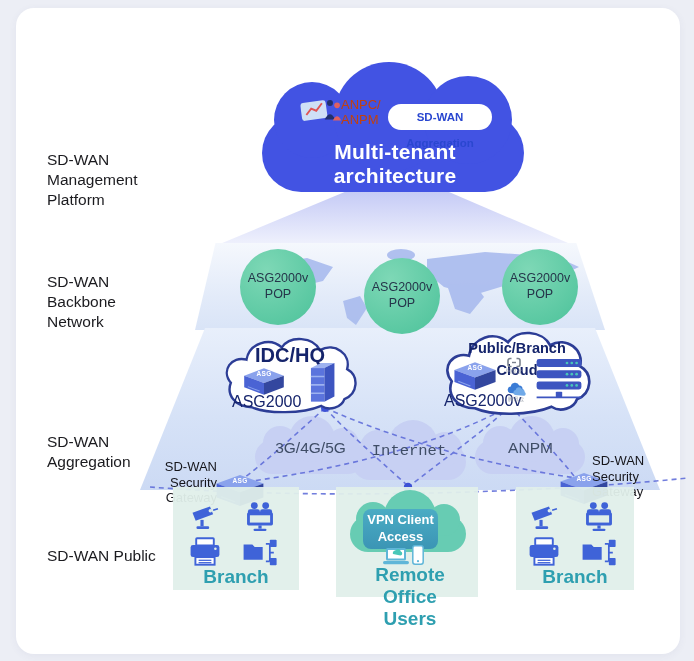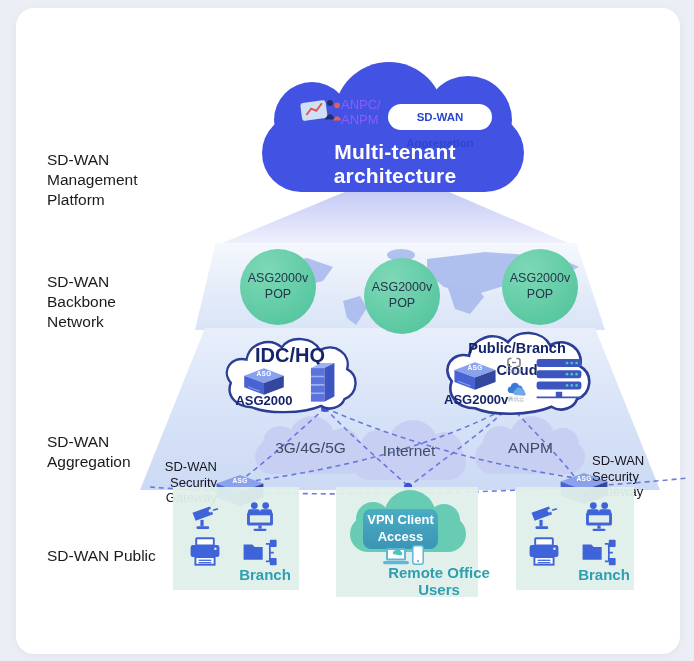--- a/index.html
+++ b/index.html
@@ -6,39 +6,39 @@
   body{width:694px;height:661px;background:#eceef5;font-family:"Liberation Sans",sans-serif;overflow:hidden;position:relative;}
   .abs{position:absolute;}
   .pre{white-space:pre-line;}
   .card{left:16px;top:8px;width:664px;height:646px;background:#ffffff;border-radius:18px;box-shadow:0 2px 8px rgba(60,70,120,.06);}
   
   .cloud-part{position:absolute;background:#4253e3;}
   .soft .cloud-part{background:#c7d0f3;}
   .vpn .cloud-part{background:#67ccb3;}
   .round{border-radius:50%;}
   .title-main{font-size:21px;font-weight:bold;color:#fff;text-align:center;letter-spacing:.2px;}
-  .anpc-txt{font-size:13px;color:#8b5cf6;line-height:1.15;}
+  .anpc-txt{font-size:13px;color:#c2410c;line-height:1.15;}
   .badge{background:#fff;border-radius:13px;text-align:center;font-size:11.5px;font-weight:bold;color:#2a47d0;line-height:26px;}
   
   .beam{left:215px;top:192px;width:360px;height:54px;background:linear-gradient(180deg,rgba(150,160,238,.55),rgba(190,198,245,.22));-webkit-clip-path:polygon(36% 0,65% 0,100% 100%,0 100%);clip-path:polygon(36% 0,65% 0,100% 100%,0 100%);}
   .mapband{left:195px;top:243px;width:410px;height:87px;background:linear-gradient(180deg,#f5f8fd,#e3ebf9 60%,#d9e4f7);-webkit-clip-path:polygon(5% 0,93% 0,100% 100%,0 100%);clip-path:polygon(5% 0,93% 0,100% 100%,0 100%);}
   .aggband{left:140px;top:328px;width:520px;height:162px;background:linear-gradient(180deg,#e8effb 0%,#d6e2f7 55%,#ccdaf4 100%);-webkit-clip-path:polygon(12.5% 0,87.5% 0,100% 100%,0 100%);clip-path:polygon(12.5% 0,87.5% 0,100% 100%,0 100%);}
   
   .side-label{font-size:15.5px;font-weight:500;color:#1b1b1f;line-height:1.3;}
   .pop{width:76px;height:76px;border-radius:50%;background:radial-gradient(circle at 35% 28%,#7ed8b6,#4cc29a);display:flex;align-items:center;justify-content:center;text-align:center;font-size:12.5px;font-weight:500;color:#25354a;line-height:1.25;}
   .navy{color:#15246b;}
   .cloud-title{font-size:20px;font-weight:bold;text-align:center;}
-  .dev-label{font-size:13px;font-weight:bold;}
+  .dev-label{font-size:16px;font-weight:normal;}
   .trans-label{font-size:15.5px;font-weight:500;color:#3f4d66;text-align:center;}
   .gw-label{font-size:13px;color:#15151a;line-height:1.2;}
   .tag{font-size:6.5px;font-weight:bold;color:#fff;text-align:center;letter-spacing:.3px;}
   .prov-txt{font-size:5.5px;color:#9aa0aa;text-align:center;line-height:1;}
   
   .box{background:rgba(224,239,234,.95);}
-  .teal-label{font-size:15px;font-weight:bold;color:#2e9fb0;text-align:center;line-height:1.15;margin-left:29px;}
+  .teal-label{font-size:19px;font-weight:bold;color:#2e9fb0;text-align:center;line-height:1.15;}
   .vpn-badge{background:linear-gradient(180deg,#4bacc4,#3b95b5);border-radius:8px;color:#fff;font-size:13px;font-weight:bold;text-align:center;display:flex;align-items:center;justify-content:center;line-height:1.3;}
   svg{display:block;}
 </style>
 </head>
 <body>
 
 <svg width="0" height="0" style="position:absolute" aria-hidden="true">
   <defs>
     <symbol id="sym-router" viewBox="0 0 60 42">
       <polygon points="30,3 57,13 30,23 3,13" fill="#8aa2ec"></polygon>
@@ -204,21 +204,21 @@
   </g>
   <g fill="#3d52d5">
     <circle cx="325" cy="408" r="4"></circle>
     <circle cx="510" cy="406" r="4"></circle>
     <circle cx="408" cy="487" r="4.2"></circle>
     <circle cx="408" cy="503" r="3.2"></circle>
   </g>
 </svg>
 
 <div class="abs trans-label" style="left:258px;top:439px;width:105px;">3G/4G/5G</div>
-<div class="abs trans-label" style="left:354px;top:442px;width:110px;">Internet</div>
+<div class="abs trans-label" style="left:354px;top:442px;width:110px;font-family:Liberation Mono, monospace;">Internet</div>
 <div class="abs trans-label" style="left:478px;top:439px;width:105px;">ANPM</div>
 
 <svg class="abs" style="left:222px;top:331px;" width="136" height="94" viewBox="0 0 200 130">
   <path d="M44,108 C20,108 6,90 13,72 C-2,54 14,32 36,38 C40,14 70,4 88,20 C100,2 134,4 144,24 C166,12 190,30 184,52 C202,62 200,88 180,96 C176,108 158,114 146,106 C118,118 66,118 44,108 Z" fill="#ffffff" stroke="#2c3d96" stroke-width="3.5"></path>
 </svg>
 <div class="abs cloud-title navy" style="left:238px;top:344px;width:104px;">IDC/HQ</div>
 <svg class="abs" style="left:242px;top:366px;" width="44" height="31" viewBox="0 0 60 42">
     <use href="#sym-router"></use>
   </svg>
 <div class="abs tag" style="left:242px;top:370px;width:44px;">ASG</div>

